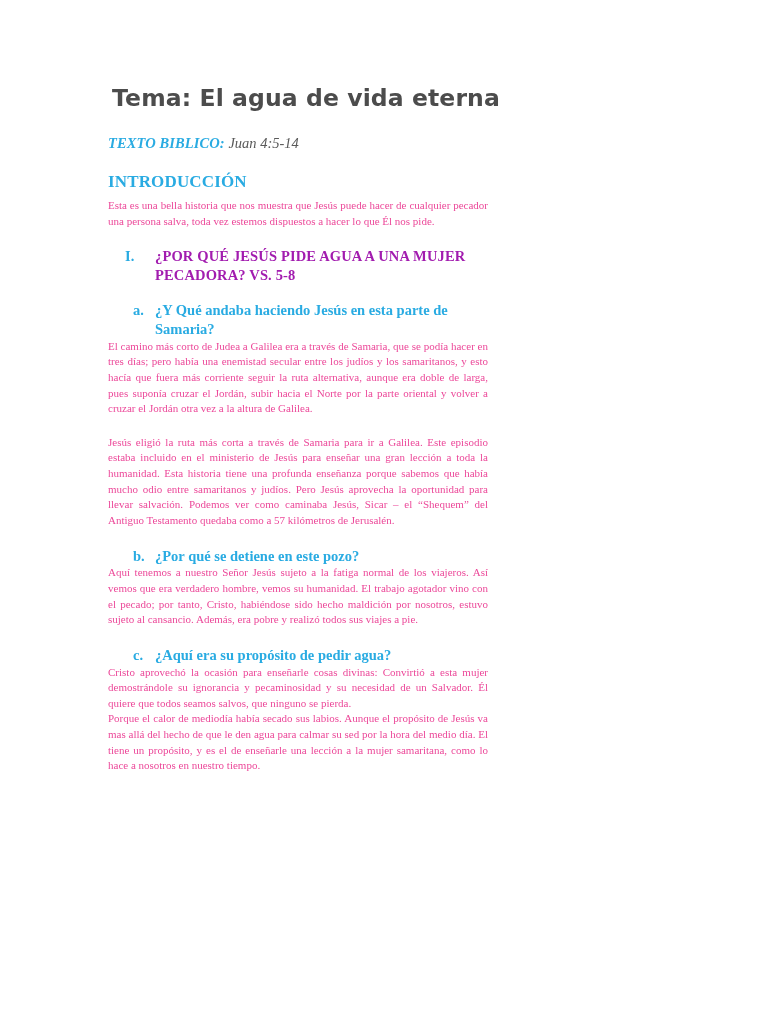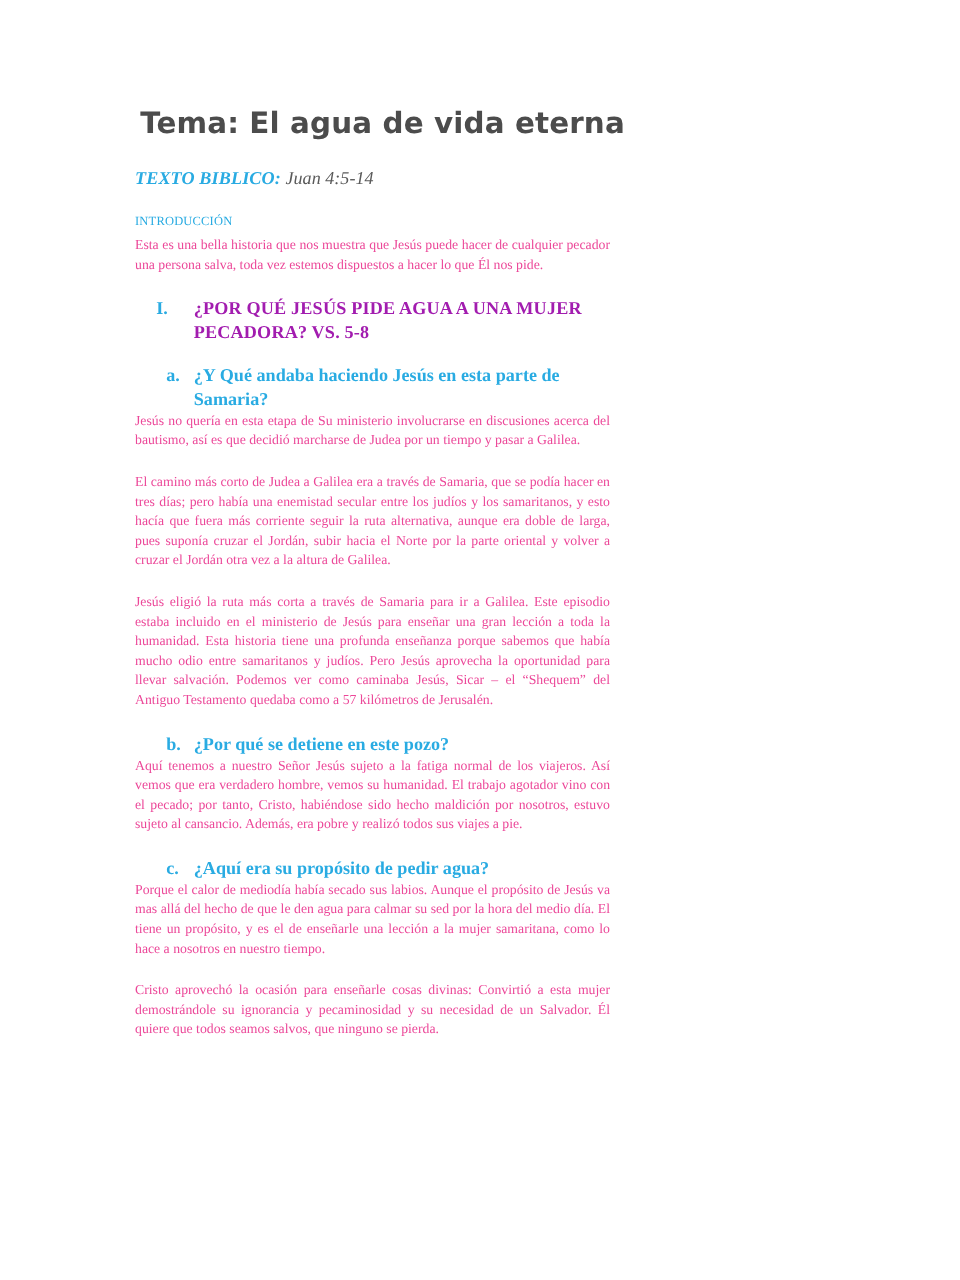--- a/index.html
+++ b/index.html
@@ -44,22 +44,22 @@
     color: #29ABE2;
     font-weight: bold;
     letter-spacing: 0.1px;
   }
   .ref-value {
     color: #5a5a5a;
   }
 
   .head-accent {
     color: #29ABE2;
-    font-weight: normal;
-    font-size: 10px;
+    font-weight: bold;
+    font-size: 17px;
     line-height: 1.3;
     margin: 0 0 5px 0;
     letter-spacing: 0.15px;
   }
 
   p.body {
     font-size: 11px;
     line-height: 1.42;
     margin: 0 16px 18px 0;
     text-align: justify;
@@ -152,36 +152,35 @@
     <span class="content">¿POR QUÉ JESÚS PIDE AGUA A UNA MUJER PECADORA? VS. 5-8</span>
   </div>
 
   <div class="lvl2">
     <span class="marker">a.</span>
     <div class="content">
       <p class="q-head">¿Y Qué andaba haciendo Jesús en esta parte de Samaria?</p>
     </div>
   </div>
 
-  <p class="body after-list">Jesús no quería en esta etapa de Su ministerio involucrarse en discusiones acerca del bautismo, así es que decidió marcharse de Judea por un tiempo y pasar a Galilea.</p>
   <p class="body">El camino más corto de Judea a Galilea era a través de Samaria, que se podía hacer en tres días; pero había una enemistad secular entre los judíos y los samaritanos, y esto hacía que fuera más corriente seguir la ruta alternativa, aunque era doble de larga, pues suponía cruzar el Jordán, subir hacia el Norte por la parte oriental y volver a cruzar el Jordán otra vez a la altura de Galilea.</p>
   <p class="body">Jesús eligió la ruta más corta a través de Samaria para ir a Galilea. Este episodio estaba incluido en el ministerio de Jesús para enseñar una gran lección a toda la humanidad. Esta historia tiene una profunda enseñanza porque sabemos que había mucho odio entre samaritanos y judíos. Pero Jesús aprovecha la oportunidad para llevar salvación. Podemos ver como caminaba Jesús, Sicar – el “Shequem” del Antiguo Testamento quedaba como a 57 kilómetros de Jerusalén.</p>
 
   <div class="lvl2">
     <span class="marker">b.</span>
     <div class="content">
       <p class="q-head">¿Por qué se detiene en este pozo?</p>
     </div>
   </div>
 
   <p class="body after-list"> Aquí tenemos a nuestro Señor Jesús sujeto a la fatiga normal de los viajeros. Así vemos que era verdadero hombre, vemos su humanidad. El trabajo agotador vino con el pecado; por tanto, Cristo, habiéndose sido hecho maldición por nosotros, estuvo sujeto al cansancio. Además, era pobre y realizó todos sus viajes a pie.</p>
 
   <div class="lvl2">
     <span class="marker">c.</span>
     <div class="content">
       <p class="q-head">¿Aquí era su propósito de pedir agua?</p>
     </div>
   </div>
 
+  <p class="body tight">Cristo aprovechó la ocasión para enseñarle cosas divinas: Convirtió a esta mujer demostrándole su ignorancia y pecaminosidad y su necesidad de un Salvador. Él quiere que todos seamos salvos, que ninguno se pierda.</p>
   <p class="body after-list">Porque el calor de mediodía había secado sus labios. Aunque el propósito de Jesús va mas allá del hecho de que le den agua para calmar su sed por la hora del medio día. El tiene un propósito, y es el de enseñarle una lección a la mujer samaritana, como lo hace a nosotros en nuestro tiempo.</p>
-  <p class="body tight">Cristo aprovechó la ocasión para enseñarle cosas divinas: Convirtió a esta mujer demostrándole su ignorancia y pecaminosidad y su necesidad de un Salvador. Él quiere que todos seamos salvos, que ninguno se pierda.</p>
 
 </div>
 
 </body></html>

